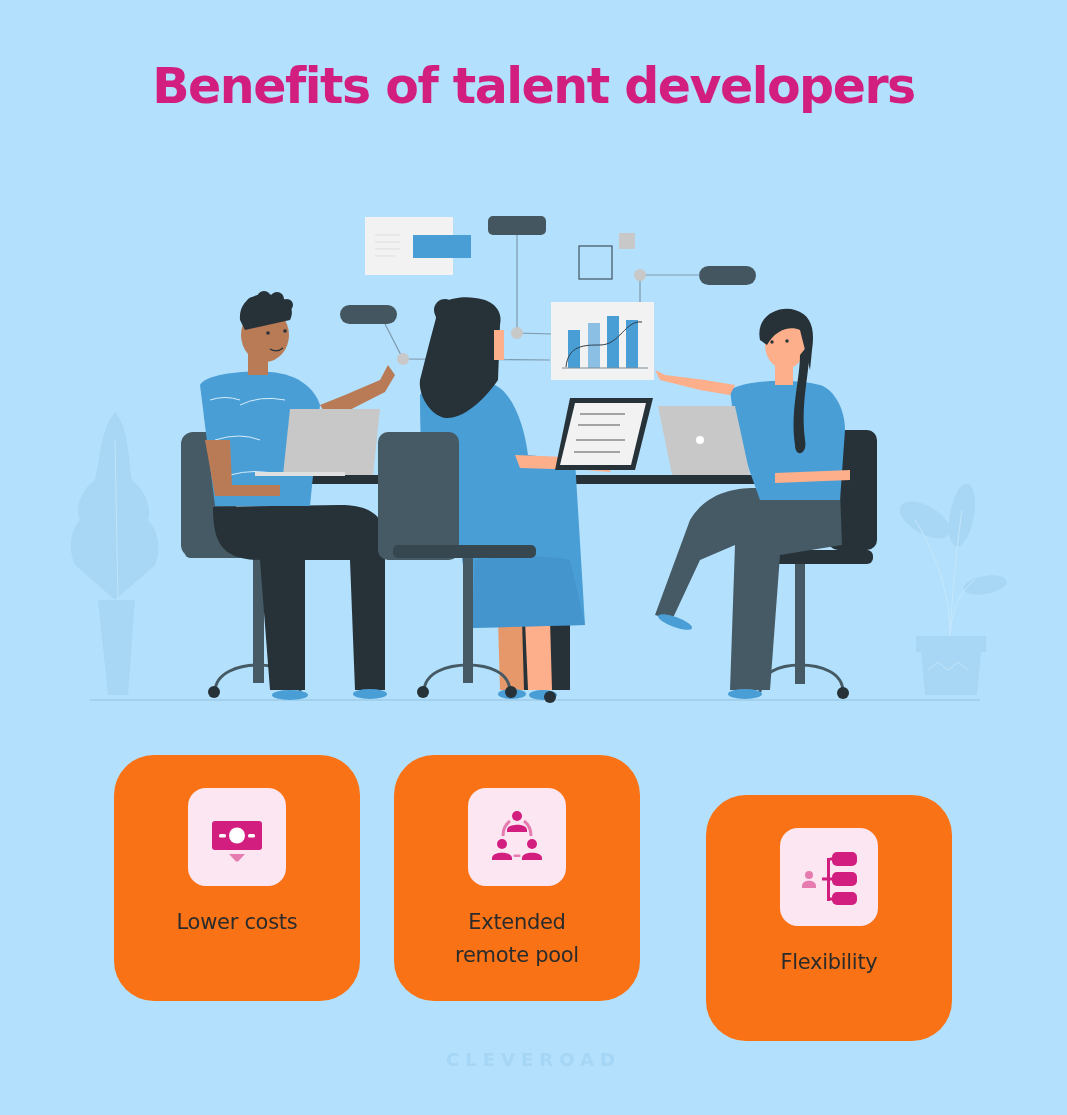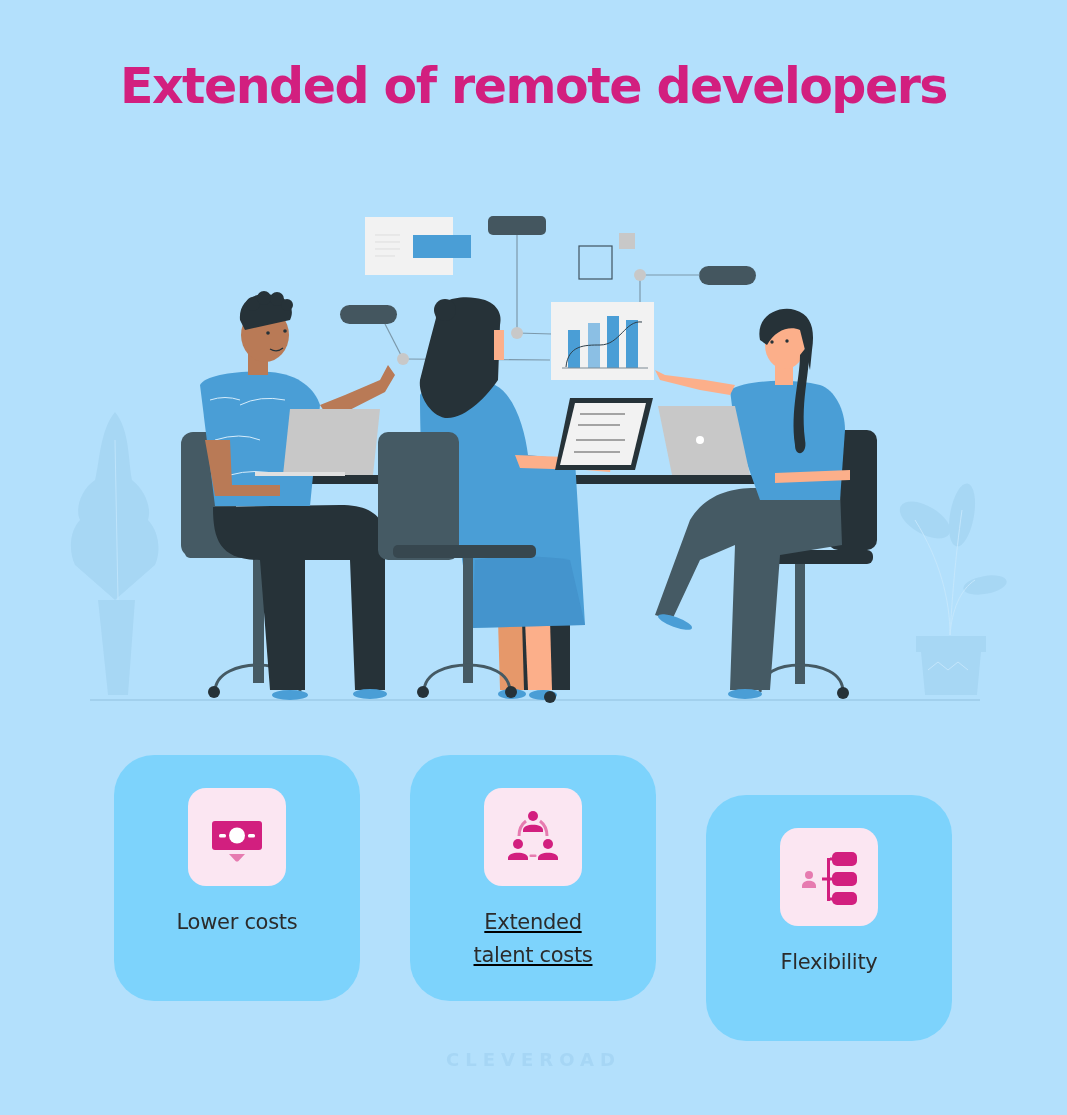--- a/index.html
+++ b/index.html
@@ -9,46 +9,46 @@
     position: absolute; top: 58px; left: 0; width: 100%;
     text-align: center; font-family: "DejaVu Sans", sans-serif;
     font-weight: bold; font-size: 49px; letter-spacing: -1.5px;
     color: #d21f7f;
   }
   .scene { position: absolute; left: 0; top: 200px; width: 1067px; height: 520px; }
   .scene svg { width: 100%; height: 100%; display: block; }
   .cards { position: absolute; top: 755px; left: 114px; width: 840px; height: 246px; }
   .card {
     position: absolute; top: 0; width: 246px; height: 246px;
-    background: #7dd3fc; border-radius: 40px;
+    background: #f97316; border-radius: 40px;
     display: flex; flex-direction: column; align-items: center;
   }
   .card:nth-child(1) { left: 0; }
-  .card:nth-child(2) { left: 296px; text-decoration: underline; }
+  .card:nth-child(2) { left: 280px; }
   .card:nth-child(3) { left: 592px; margin-top: 40px; }
   .icon-box {
     margin-top: 33px; width: 98px; height: 98px; border-radius: 18px;
     background: #fbe6f2; display: flex; align-items: center; justify-content: center;
   }
   .icon-box svg { width: 56px; height: 56px; }
   .card-label {
     margin-top: 20px; font-family: "DejaVu Sans", sans-serif; font-size: 21px;
     color: #2b2b2b; text-align: center; line-height: 33px; font-weight: normal;
     letter-spacing: -0.3px;
   }
   .watermark {
     position: absolute; top: 1049px; left: 0; width: 100%; text-align: center;
     font-family: "DejaVu Sans", sans-serif; font-weight: bold; font-size: 18px;
     letter-spacing: 6px; color: #a6d6f5;
   }
 </style>
 </head>
 <body>
 
-<h1 class="title">Extended of remote developers</h1>
+<h1 class="title">Benefits of talent developers</h1>
 
 <div class="scene">
   <svg viewBox="0 200 1067 520" xmlns="http://www.w3.org/2000/svg">
 
     <line x1="90" y1="700" x2="980" y2="700" stroke="#9ccbe8" stroke-width="1.5"></line>
 
     <g opacity="0.55">
       <path d="M115 412 C100 430,100 460,95 480 C80 490,75 510,80 520 C70 530,68 550,75 565 L115 600 L155 565 C162 550,158 530,148 520 C152 508,145 490,132 480 C128 460,130 430,115 412Z" fill="#9fd0ee"></path>
       <line x1="115" y1="440" x2="118" y2="600" stroke="#c8e8fb" stroke-width="1"></line>
       <path d="M98 600 L135 600 L128 695 L108 695 Z" fill="#9fd0ee"></path>
@@ -225,21 +225,21 @@
         <path d="M42 27 C42 20,39 15,35 12" stroke="#e67bb0" stroke-width="3" fill="none"></path>
         <circle cx="13" cy="35" r="5" fill="#d21f7f"></circle>
         <path d="M3 49 C3 42,23 42,23 49 L23 51 L3 51 Z" fill="#d21f7f"></path>
         <circle cx="43" cy="35" r="5" fill="#d21f7f"></circle>
         <path d="M33 49 C33 42,53 42,53 49 L53 51 L33 51 Z" fill="#d21f7f"></path>
         <rect x="24.5" y="45.5" width="7" height="2.5" rx="1" fill="#e67bb0"></rect>
       </svg>
     </div>
     <div class="card-label">
       <div>Extended</div>
-      <div>talent costs</div>
+      <div>remote pool</div>
     </div>
   </div>
 
   <div class="card">
     <div class="icon-box">
       <svg viewBox="0 0 56 56">
         <circle cx="8" cy="26" r="4" fill="#e67bb0"></circle>
         <path d="M1 37 C1 30,15 30,15 37 L15 39 L1 39 Z" fill="#e67bb0"></path>
         <rect x="26" y="9" width="3" height="43" fill="#d21f7f"></rect>
         <rect x="21" y="28.5" width="8" height="3" fill="#d21f7f"></rect>

